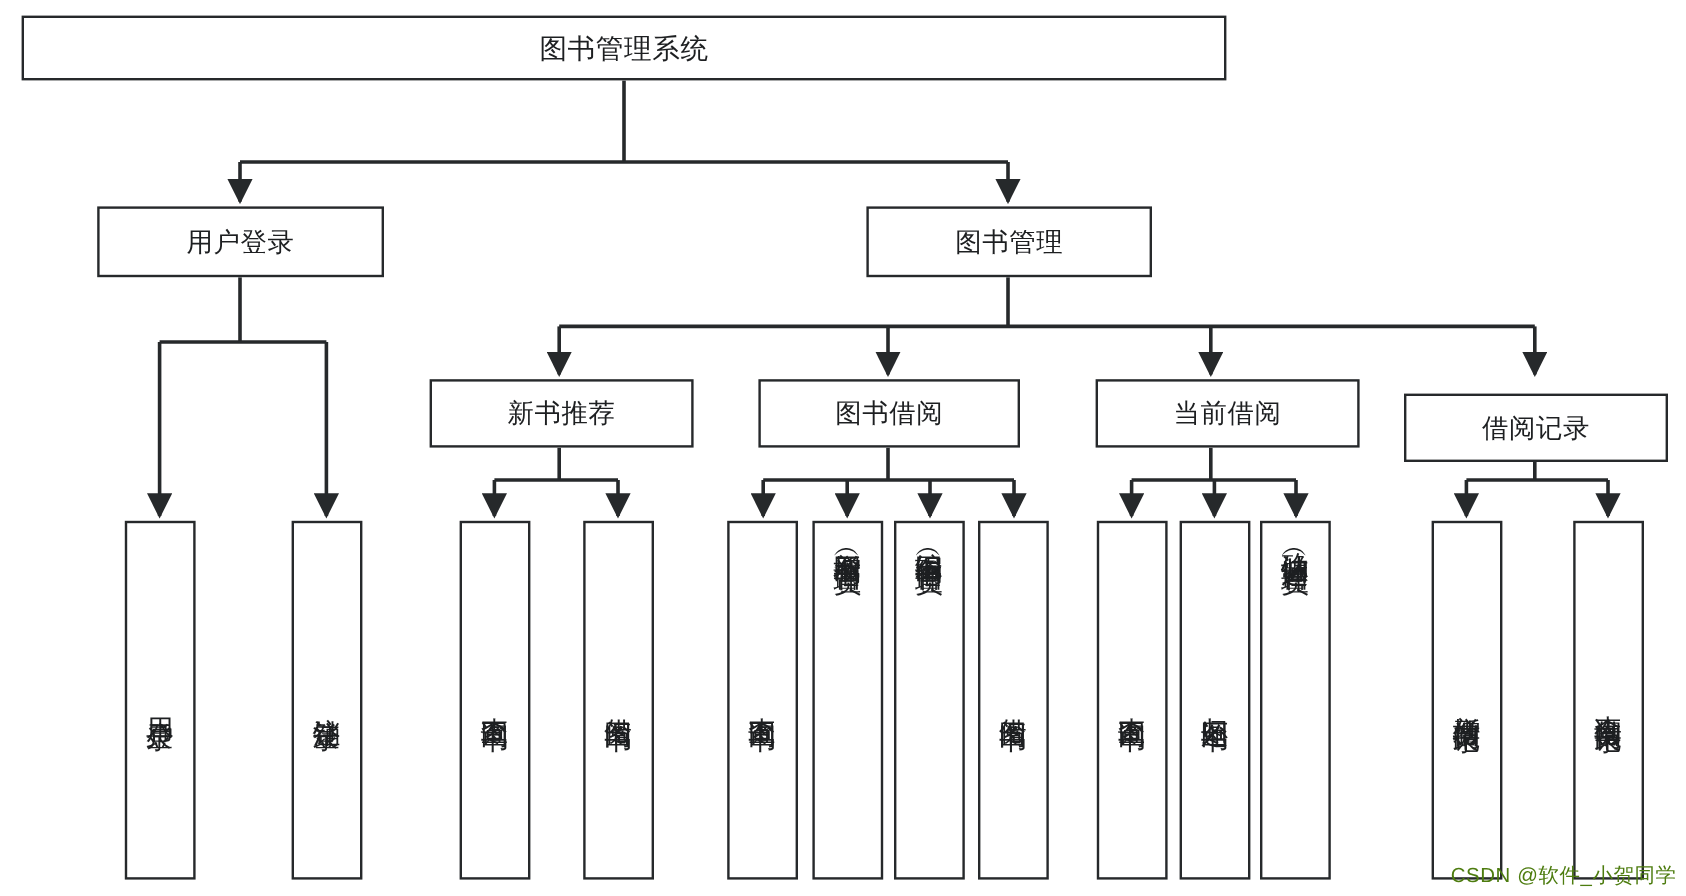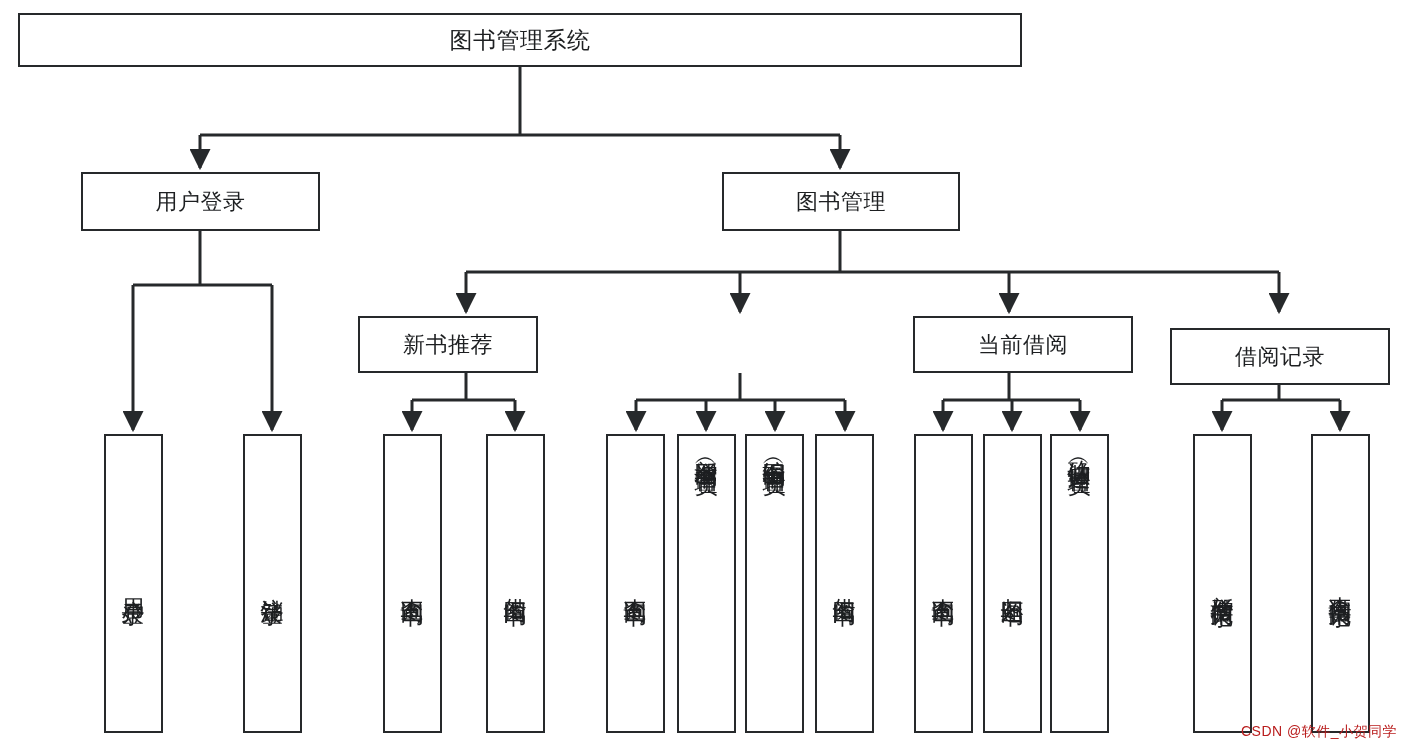--- a/index.html
+++ b/index.html
@@ -61,22 +61,22 @@
     white-space: nowrap;
   }
   .node.vert.mid {
     align-items: center;
     padding-top: 0;
   }
   .watermark {
     position: absolute;
     right: 8px;
     bottom: 6px;
-    font-size: 14px;
-    color: #b91c1c;
+    font-size: 17px;
+    color: #4d7c0f;
     letter-spacing: 0.5px;
     white-space: nowrap;
     font-family: "Liberation Sans", "DejaVu Sans", sans-serif;
   }
 </style>
 </head>
 <body>
 
 <div id="canvas">
 
@@ -134,22 +134,25 @@
     <span class="label">图书管理系统</span>
   </div>
 
   <div class="node horiz" style="left:81px; top:172px; width:239px; height:59px;">
     <span class="label">用户登录</span>
   </div>
   <div class="node horiz" style="left:712px; top:172px; width:238px; height:59px;margin-left:10px;">
     <span class="label">图书管理</span>
   </div>
 
-  <div class="node horiz" style="left:358px; top:316px; width:180px; height:57px;">
+  <div class="node horiz" style="left:358px; top:316px; width:220px; height:57px;">
     <span class="label">新书推荐</span>
+  </div>
+  <div class="node horiz" style="left:632px; top:316px; width:218px; height:57px;">
+    <span class="label">图书借阅</span>
   </div>
   <div class="node horiz" style="left:900px; top:316px; width:220px; height:57px;margin-left:13px;">
     <span class="label">当前借阅</span>
   </div>
   <div class="node horiz" style="left:1170px; top:316px; width:220px; height:57px;margin-top:12px;">
     <span class="label">借阅记录</span>
   </div>
 
   <div class="node vert mid" style="left:104px; top:434px; width:59px; height:299px;">
     <span class="label">用户登录</span>

